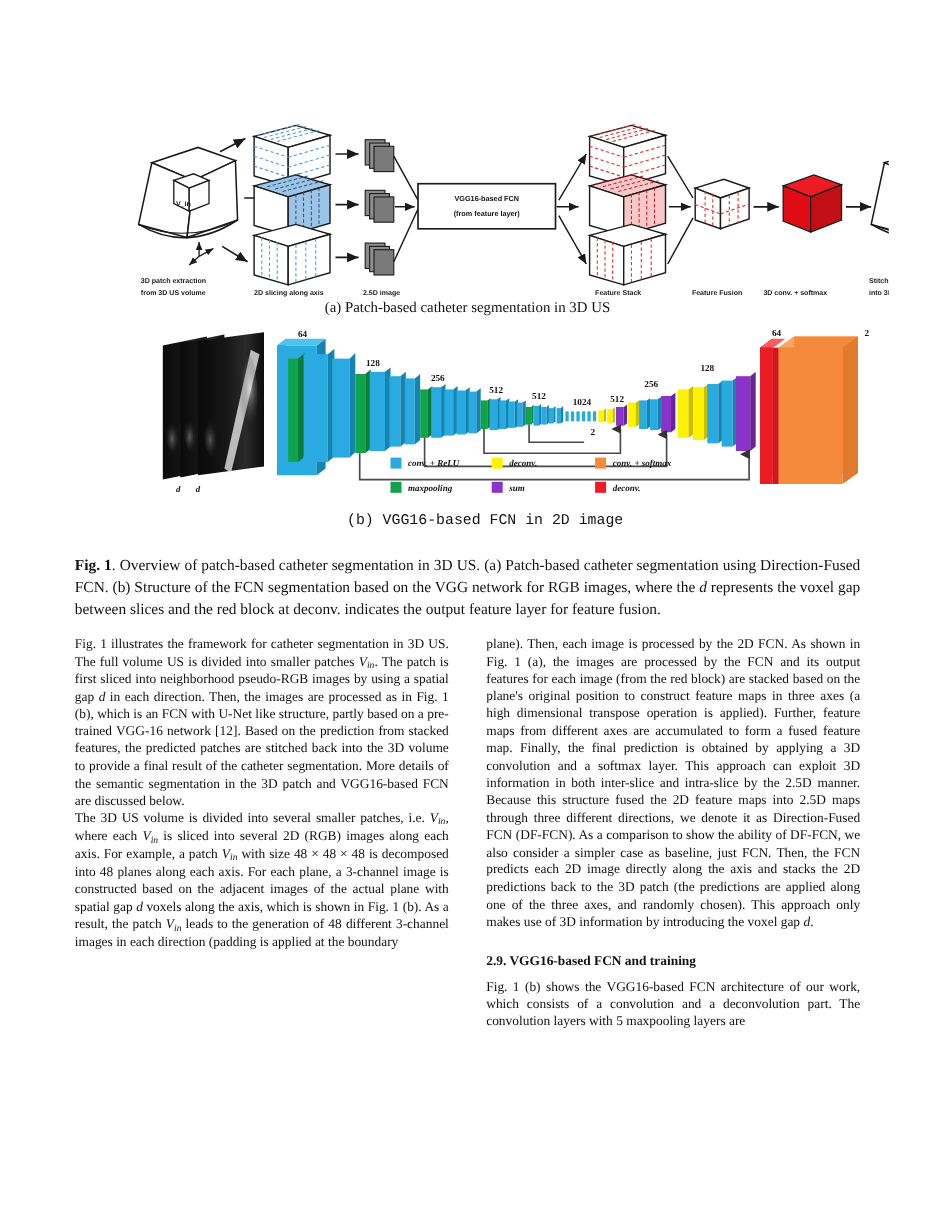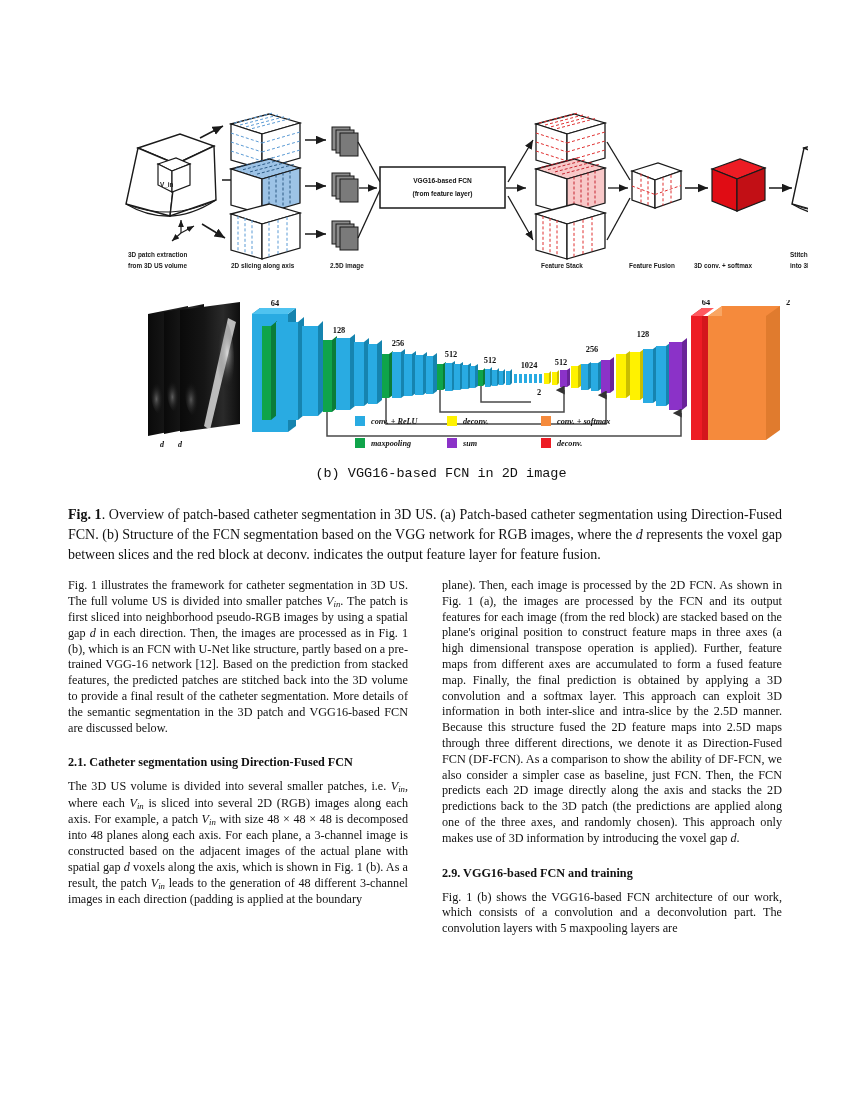--- a/index.html
+++ b/index.html
@@ -340,20 +340,21 @@
       <text class="fig-label-a" x="113" y="156">2D slicing along axis</text>
       <text class="fig-label-a" x="212" y="156">2.5D image</text>
       <text class="fig-label-a" x="423" y="156">Feature Stack</text>
       <text class="fig-label-a" x="511" y="156">Feature Fusion</text>
       <text class="fig-label-a" x="576" y="156">3D conv. + softmax</text>
       <text class="fig-label-a" x="672" y="145">Stitching prediction</text>
       <text class="fig-label-a" x="672" y="156">into 3D US volume</text>
     </svg>
   </div>
 
+  <div class="sub-caption" id="subcap-a">(a) Patch-based catheter segmentation in 3D US</div>
 
   <div class="fig-b">
     <svg width="680" height="160" viewBox="0 0 680 160" xmlns="http://www.w3.org/2000/svg">
       <defs>
         <marker id="upArrow" markerWidth="6" markerHeight="6" refX="3" refY="5.5" orient="auto">
           <path d="M3,0 L6,6 L0,6 z" fill="#333"></path>
         </marker>
         <linearGradient id="usimg" x1="0" y1="0" x2="1" y2="0">
           <stop offset="0%" stop-color="#0a0a0a"></stop>
           <stop offset="40%" stop-color="#151515"></stop>
@@ -566,21 +567,20 @@
   <div class="caption">
     <b>Fig. 1</b><span>. Overview of patch-based catheter segmentation in 3D US. (a) Patch-based catheter segmentation using Direction-Fused FCN. (b) Structure of the FCN segmentation based on the VGG network for RGB images, where the </span><i>d</i><span> represents the voxel gap between slices and the red block at deconv. indicates the output feature layer for feature fusion.</span>
   </div>
 
   <div class="columns">
 
     <div class="col col-left">
 
       <p class="body"><span>Fig. 1 illustrates the framework for catheter segmentation in 3D US. The full volume US is divided into smaller patches </span><span class="mathvar"><span>V</span><span class="sub">in</span></span><span>. The patch is first sliced into neighborhood pseudo-RGB images by using a spatial gap </span><span class="mathvar">d</span><span> in each direction. Then, the images are processed as in Fig. 1 (b), which is an FCN with U-Net like structure, partly based on a pre-trained VGG-16 network [12]. Based on the prediction from stacked features, the predicted patches are stitched back into the 3D volume to provide a final result of the catheter segmentation. More details of the semantic segmentation in the 3D patch and VGG16-based FCN are discussed below.</span></p>
 
-      <div class="subsec-title">2.1.  Catheter segmentation using Direction-Fused FCN</div>
 
       <p class="body"><span>The 3D US volume is divided into several smaller patches, i.e.  </span><span class="mathvar"><span>V</span><span class="sub">in</span></span><span>, where each </span><span class="mathvar"><span>V</span><span class="sub">in</span></span><span> is sliced into several 2D (RGB) images along each axis. For example, a patch </span><span class="mathvar"><span>V</span><span class="sub">in</span></span><span> with size 48 × 48 × 48 is decomposed into 48 planes along each axis. For each plane, a 3-channel image is constructed based on the adjacent images of the actual plane with spatial gap </span><span class="mathvar">d</span><span> voxels along the axis, which is shown in Fig. 1 (b). As a result, the patch </span><span class="mathvar"><span>V</span><span class="sub">in</span></span><span> leads to the generation of 48 different 3-channel images in each direction (padding is applied at the boundary</span></p>
     </div>
 
     <div class="col col-right">
       <p class="body"><span>plane).  Then, each image is processed by the 2D FCN. As shown in Fig. 1 (a), the images are processed by the FCN and its output features for each image (from the red block) are stacked based on the plane's original position to construct feature maps in three axes (a high dimensional transpose operation is applied). Further, feature maps from different axes are accumulated to form a fused feature map. Finally, the final prediction is obtained by applying a 3D convolution and a softmax layer.  This approach can exploit 3D information in both inter-slice and intra-slice by the 2.5D manner.  Because this structure fused the 2D feature maps into 2.5D maps through three different directions, we denote it as Direction-Fused FCN (DF-FCN). As a comparison to show the ability of DF-FCN, we also consider a simpler case as baseline, just FCN. Then, the FCN predicts each 2D image directly along the axis and stacks the 2D predictions back to the 3D patch (the predictions are applied along one of the three axes, and randomly chosen).  This approach only makes use of 3D information by introducing the voxel gap </span><span class="mathvar">d</span><span>.</span></p>
 
       <div class="subsec-title">2.9.  VGG16-based FCN and training</div>
 
       <p class="body">Fig. 1 (b) shows the VGG16-based FCN architecture of our work, which consists of a convolution and a deconvolution part.  The convolution layers with 5 maxpooling layers are</p>

